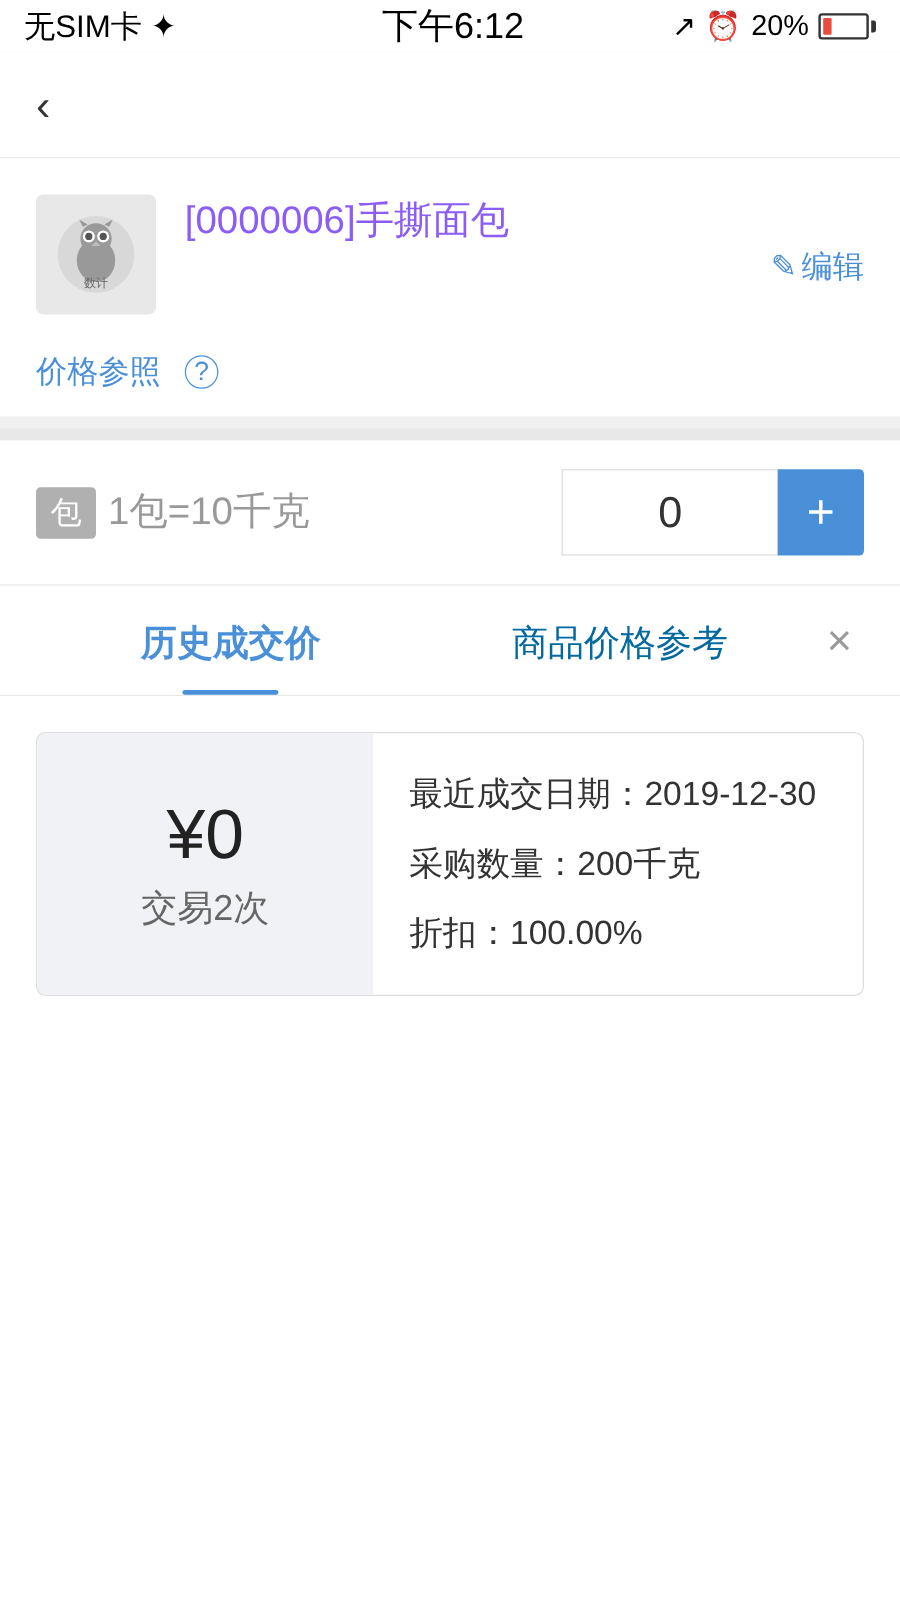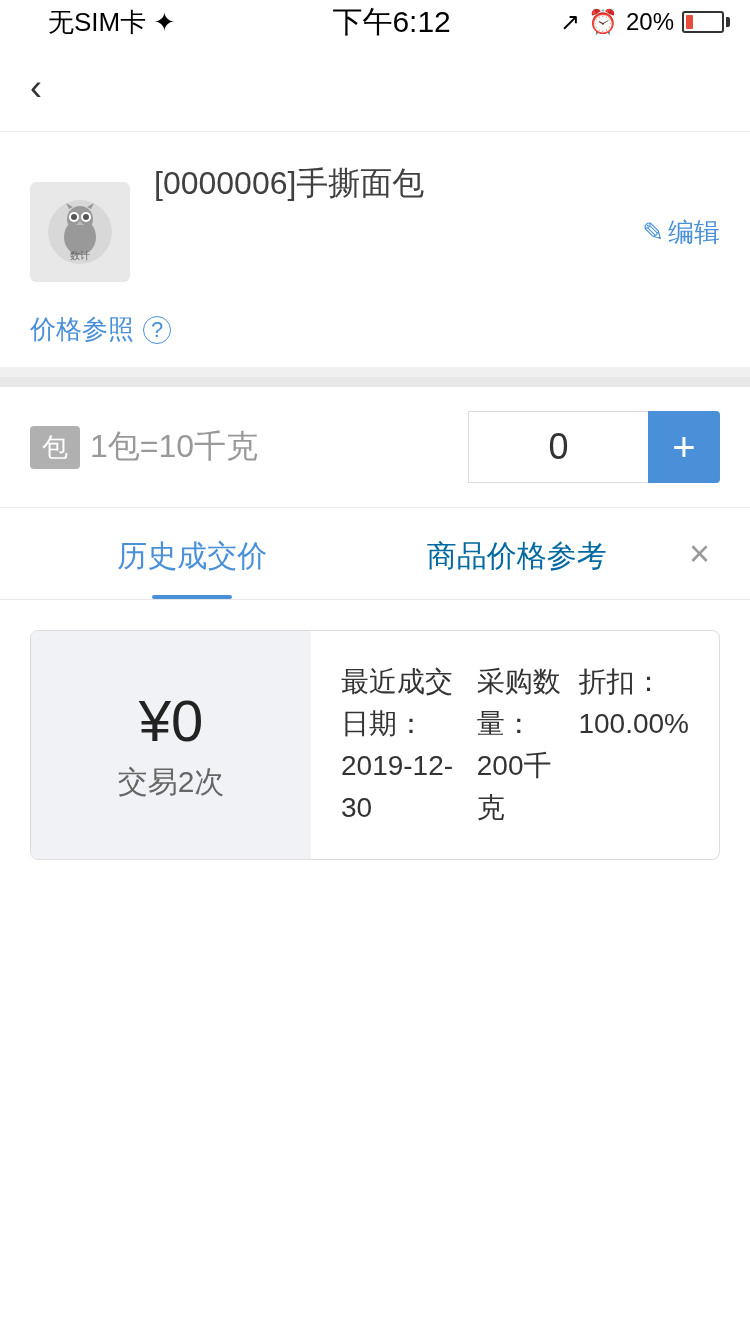--- a/index.html
+++ b/index.html
@@ -21,21 +21,20 @@
       justify-content: space-between;
       padding: 0 20px;
       font-size: 28px;
     }
     .status-left {
       display: flex;
       align-items: center;
       gap: 8px;
       font-size: 26px;
       color: #000;
-      margin-left: 28px;
     }
     .status-center {
       font-size: 30px;
       font-weight: 500;
       color: #000;
       margin-left: 48px;
     }
     .status-right {
       display: flex;
       align-items: center;
@@ -110,28 +109,27 @@
       width: 100px;
       height: 100px;
       background: #e8e8e8;
       border-radius: 6px;
       display: flex;
       align-items: center;
       justify-content: center;
       margin-right: 24px;
       flex-shrink: 0;
       overflow: hidden;
-      margin-top: 20px;
     }
     .product-info {
       flex: 1;
     }
     .product-name {
       font-size: 32px;
-      color: #404040;
+      color: #8b5cf6;
       font-weight: 500;
       margin-bottom: 17px;
     }
     .edit-link {
       color: #4a90d9;
       font-size: 26px;
       display: flex;
       align-items: center;
       gap: 4px;
       cursor: pointer;
@@ -168,21 +166,21 @@
     }
     .unit-select-arrow {
       font-size: 20px;
       color: #666;
     }
     .price-ref-link {
       color: #4a90d9;
       font-size: 26px;
       display: flex;
       align-items: center;
-      gap: 9px;
+      gap: 20px;
       cursor: pointer;
     }
 
     
     .divider-gray {
       height: 10px;
       background: #e8e8e8;
     }
 
     
@@ -260,21 +258,21 @@
       flex: 1;
       text-align: center;
       padding: 28px 0 22px;
       font-size: 30px;
       color: #0369a1;
       cursor: pointer;
       position: relative;
     }
     .tab-item.active {
       color: #4a90d9;
-      font-weight: 400;
+      font-weight: 700;
     }
     .tab-underline {
       position: absolute;
       bottom: 0;
       left: 50%;
       transform: translateX(-50%);
       width: 80px;
       height: 4px;
       background: #4a90d9;
       border-radius: 2px;
@@ -311,21 +309,21 @@
     }
     .history-trade-count {
       font-size: 30px;
       color: #666;
       margin-top: 8px;
     }
     .history-right {
       flex: 1;
       padding: 30px 30px;
       display: flex;
-      flex-direction: row;
+      flex-direction: column;
       justify-content: center;
       gap: 16px;
     }
     .history-detail-row {
       font-size: 28px;
       color: #333;
       line-height: 1.5;
     }
 
     

